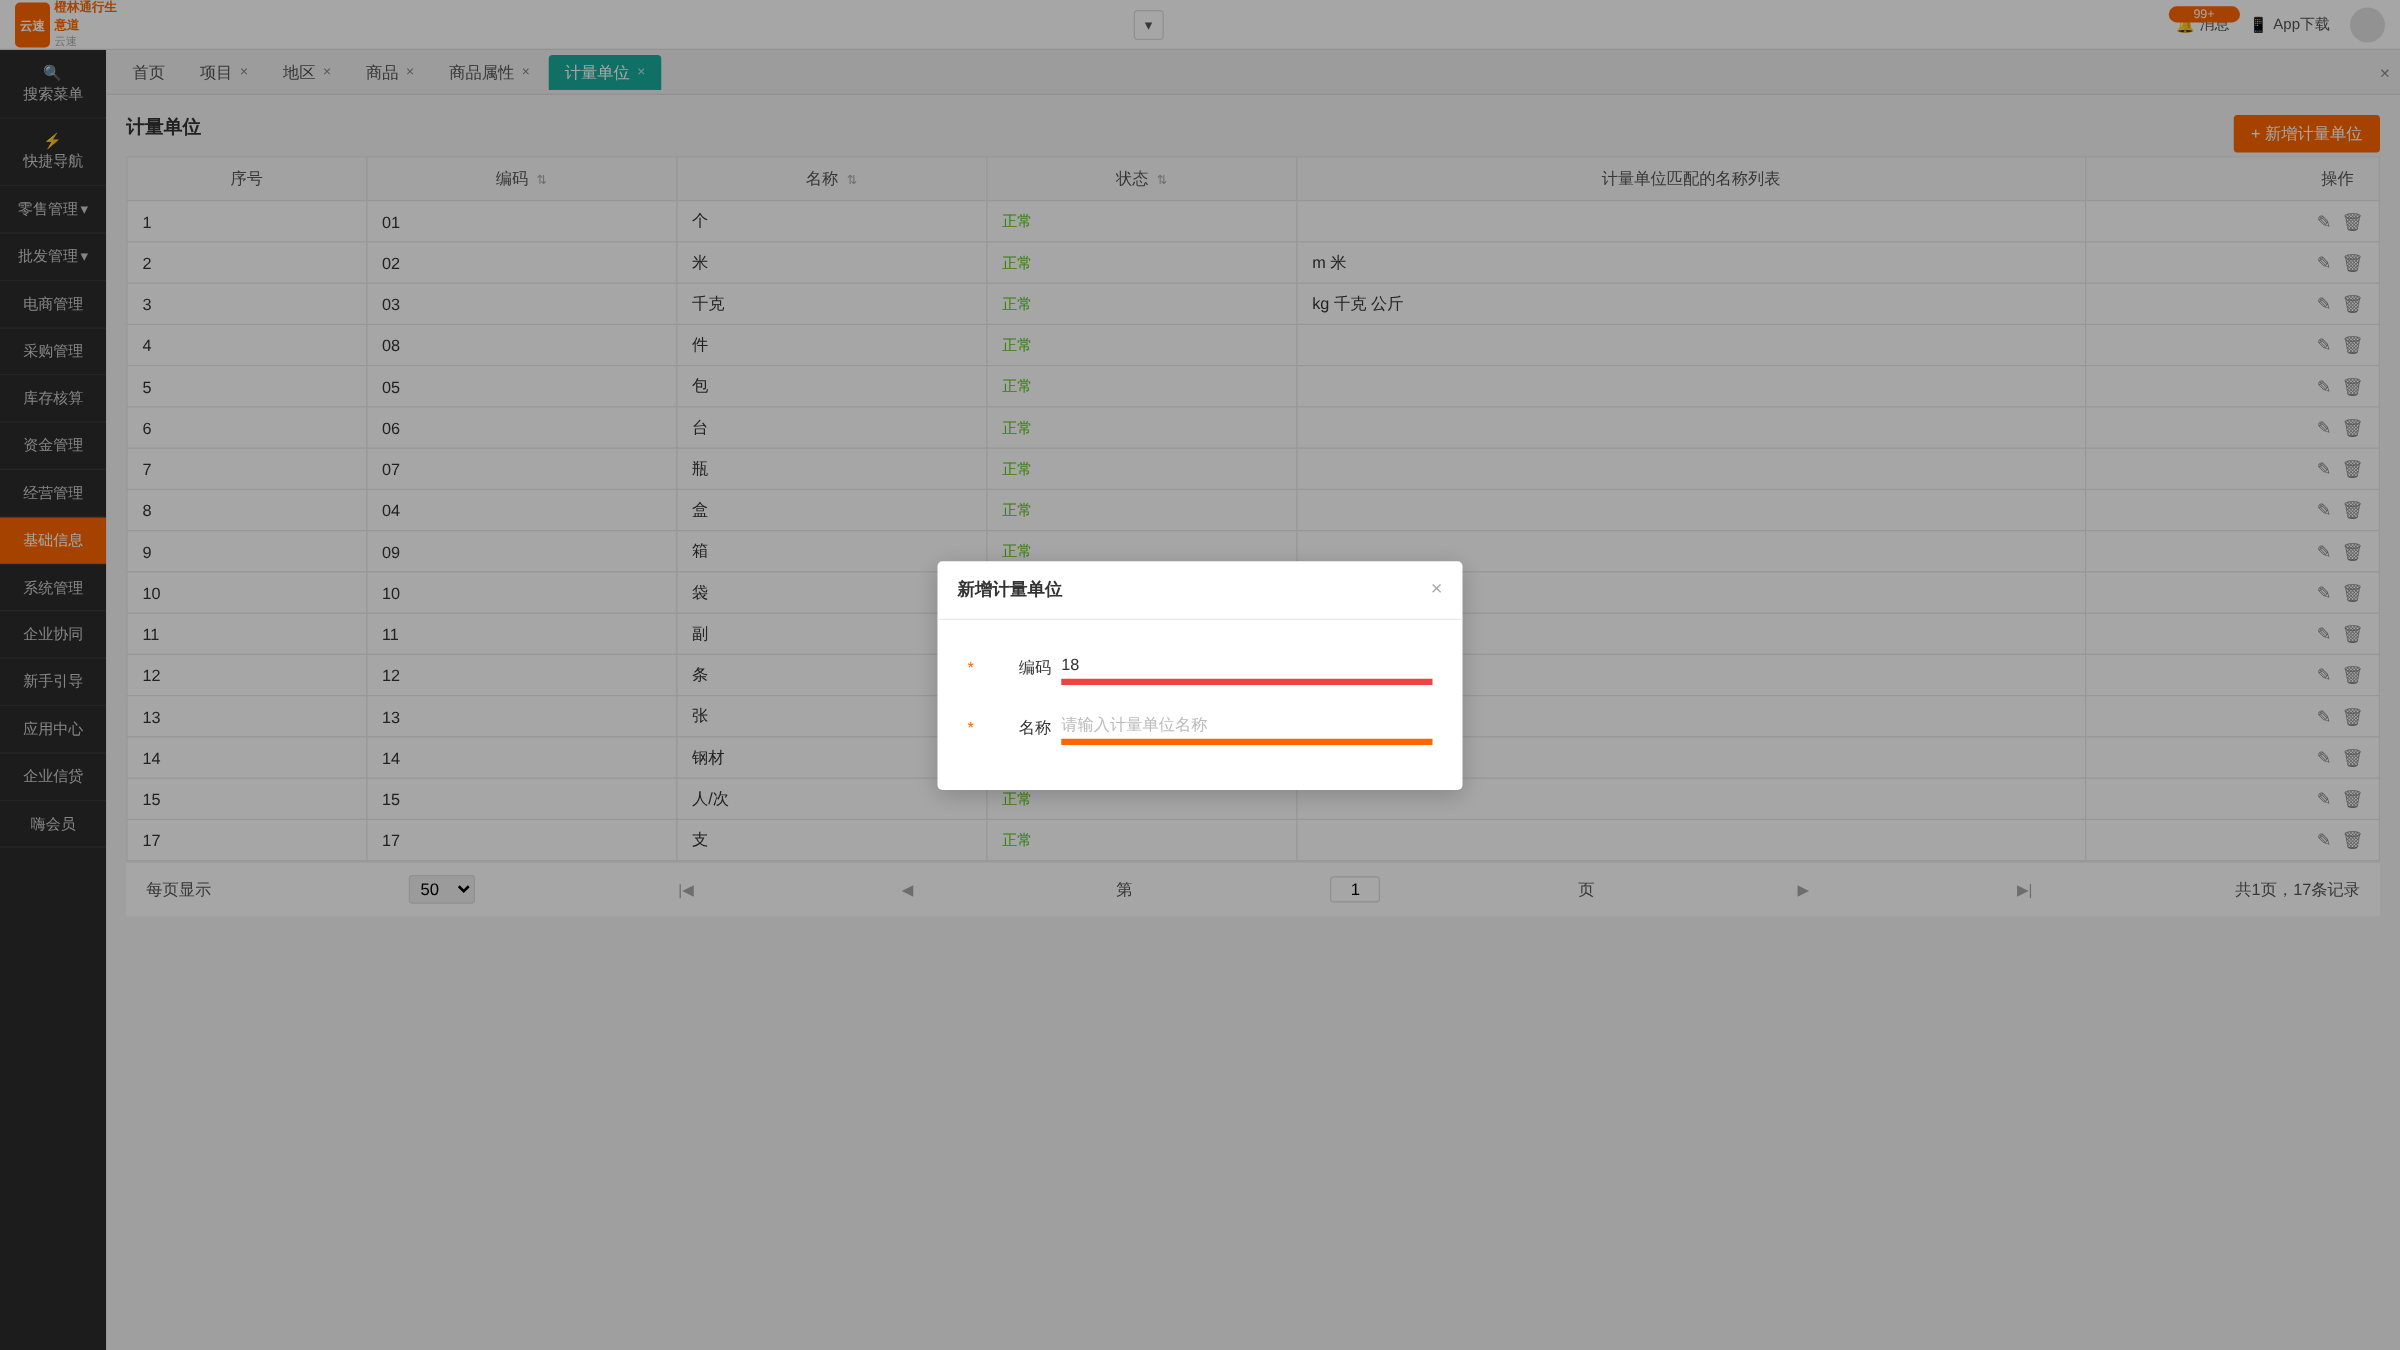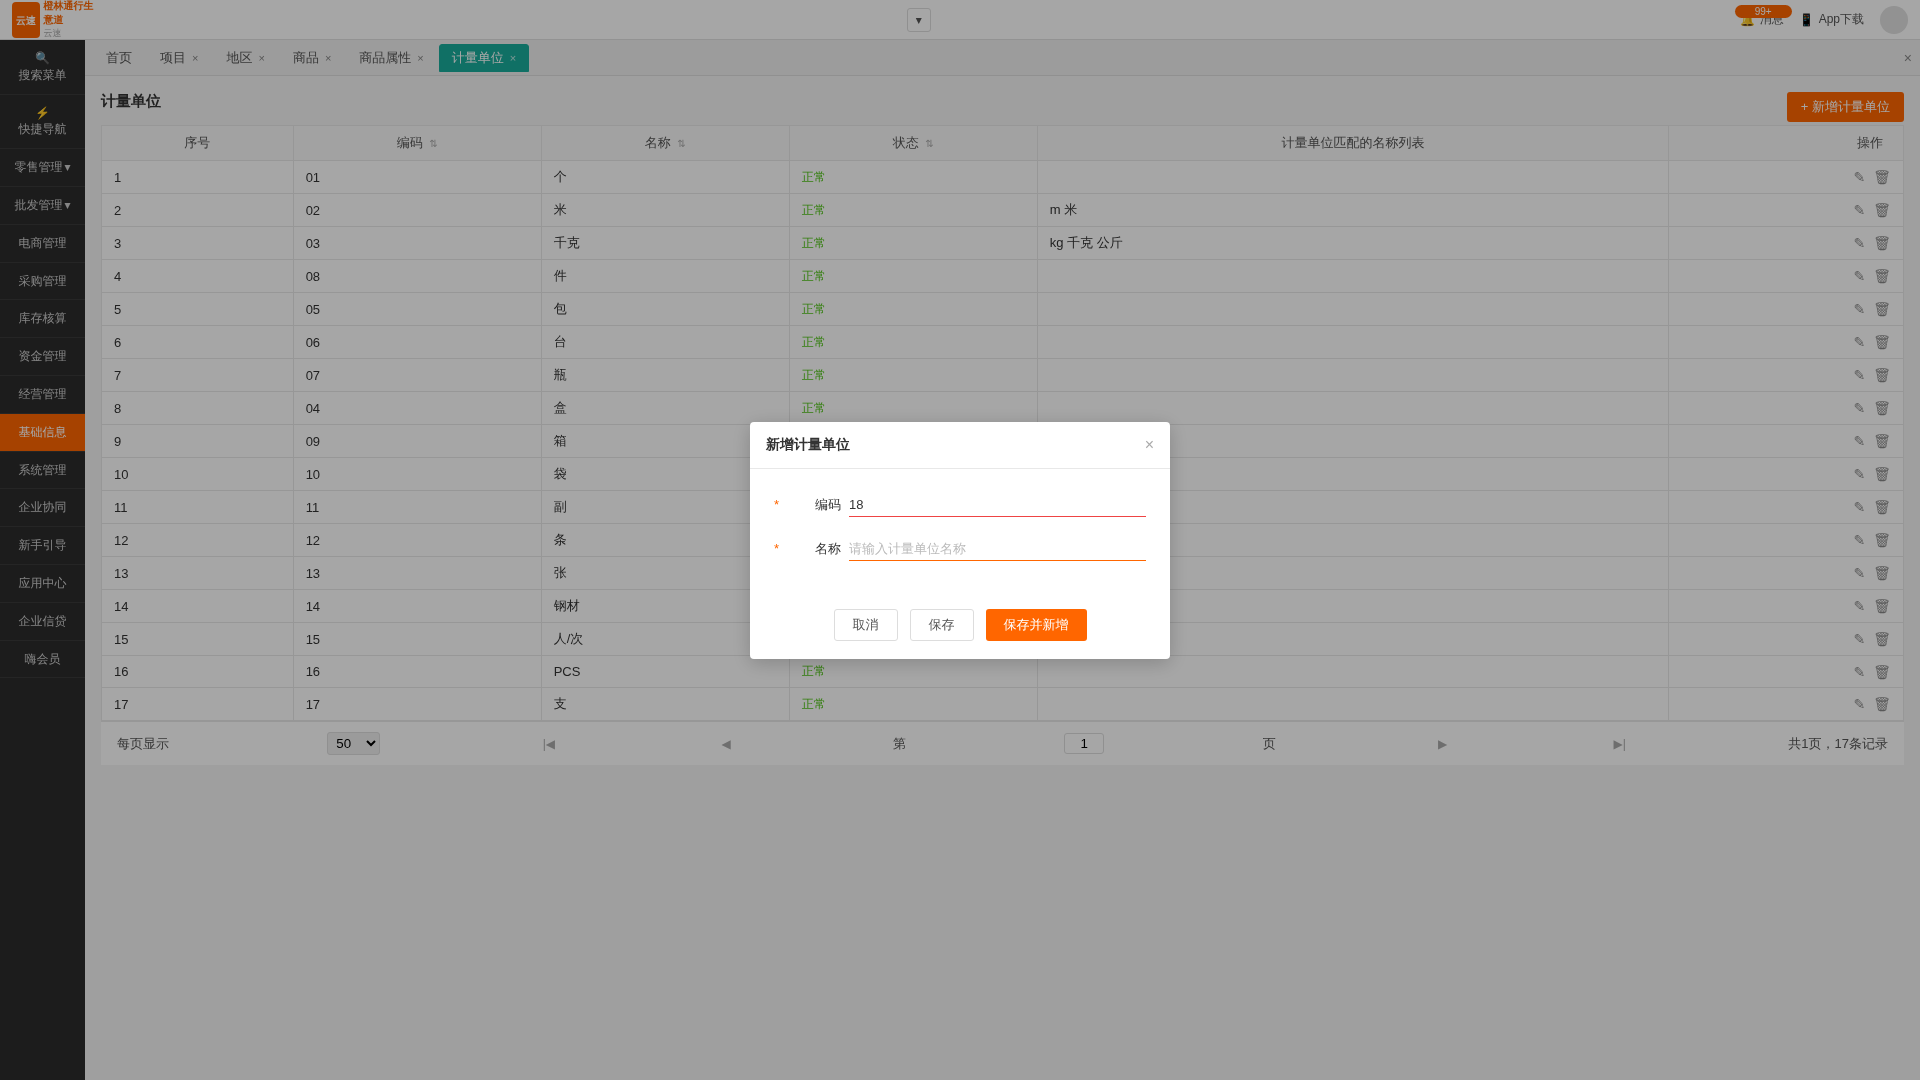--- a/index.html
+++ b/index.html
@@ -325,21 +325,21 @@
       margin-right: 8px;
       flex-shrink: 0;
     }
     .form-required {
       color: #f60;
       margin-right: 2px;
     }
     .form-input {
       flex: 1;
       border: none;
-      border-bottom: 1px solid #ef4444;
+      border-bottom: 5px solid #ef4444;
       padding: 4px 0;
       font-size: 13px;
       color: #333;
       outline: none;
     }
     .form-input.focused {
       border-bottom-color: #f60;
     }
     .form-input::placeholder { color: #bbb; }
     .modal-footer {
@@ -707,33 +707,20 @@
       <td><span class="status-normal">正常</span></td>
       <td></td>
       <td>
         <div class="action-btns" style="justify-content:flex-end">
           <span class="action-icon">✎</span>
           <span class="action-icon">🗑</span>
         </div>
       </td>
     </tr>
             <tr>
-      <td>16</td>
-      <td>16</td>
-      <td>PCS</td>
-      <td><span class="status-normal">正常</span></td>
-      <td></td>
-      <td>
-        <div class="action-btns" style="justify-content:flex-end">
-          <span class="action-icon">✎</span>
-          <span class="action-icon">🗑</span>
-        </div>
-      </td>
-    </tr>
-            <tr>
       <td>17</td>
       <td>17</td>
       <td>支</td>
       <td><span class="status-normal">正常</span></td>
       <td></td>
       <td>
         <div class="action-btns" style="justify-content:flex-end">
           <span class="action-icon">✎</span>
           <span class="action-icon">🗑</span>
         </div>
@@ -774,19 +761,14 @@
         <span class="form-required">*</span>
         <span class="form-label">编码</span>
         <input type="text" class="form-input" value="18" style="">
       </div>
       <div class="form-row">
         <span class="form-required">*</span>
         <span class="form-label">名称</span>
         <input type="text" class="form-input focused" placeholder="请输入计量单位名称" style="">
       </div>
     </div>
-    <div class="modal-footer">
-      <button class="btn-cancel">取消</button>
-      <button class="btn-save">保存</button>
-      <button class="btn-save-new">保存并新增</button>
-    </div>
   </div>
 </div>
 
 </body></html>

